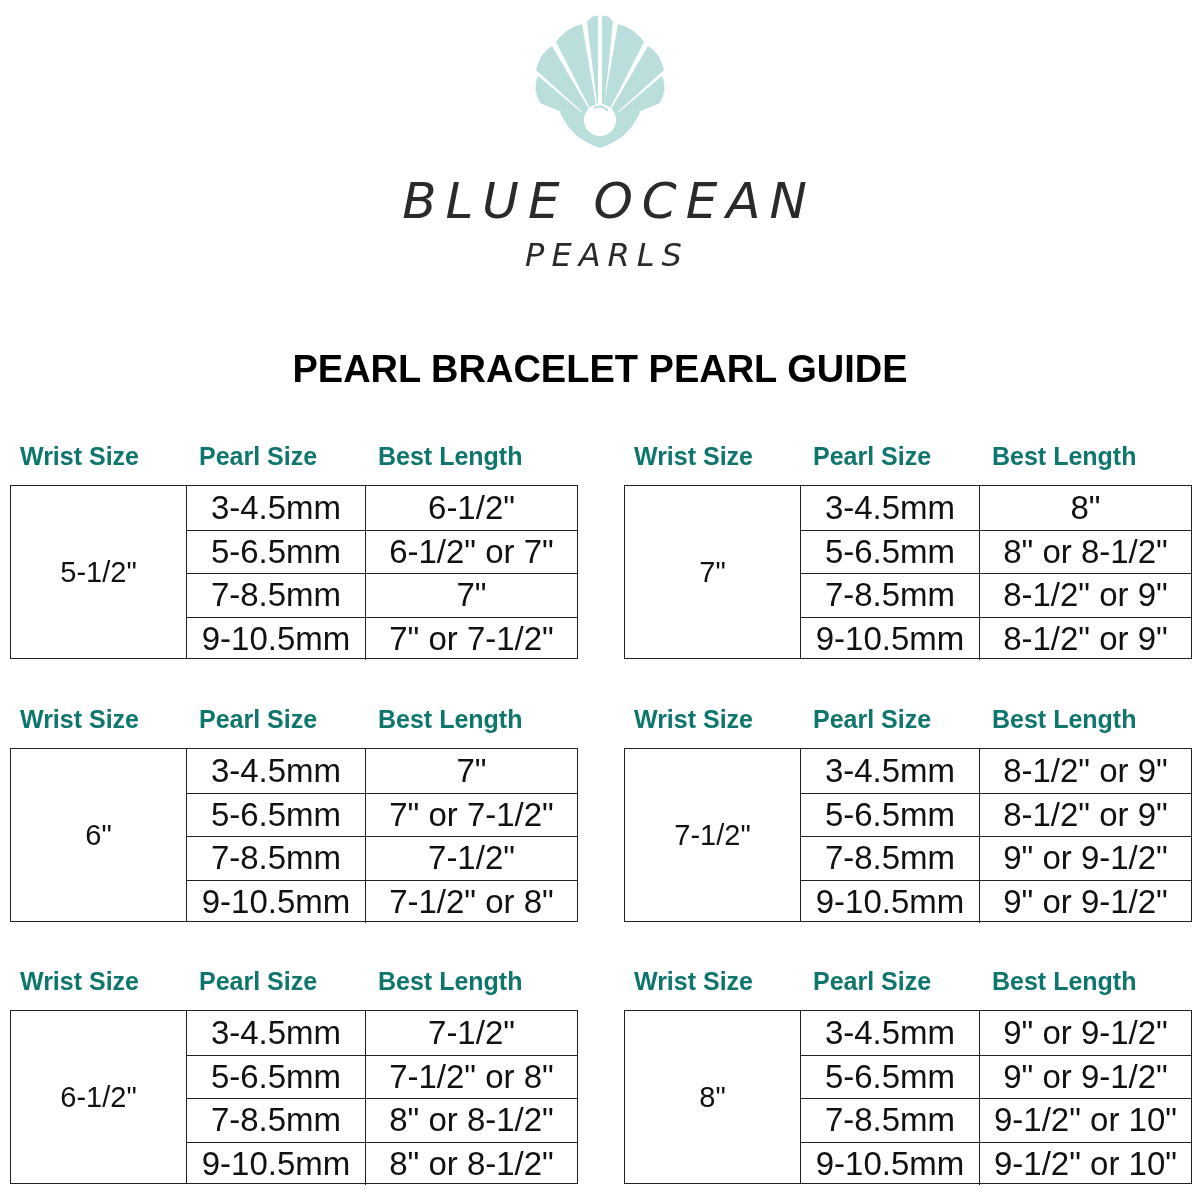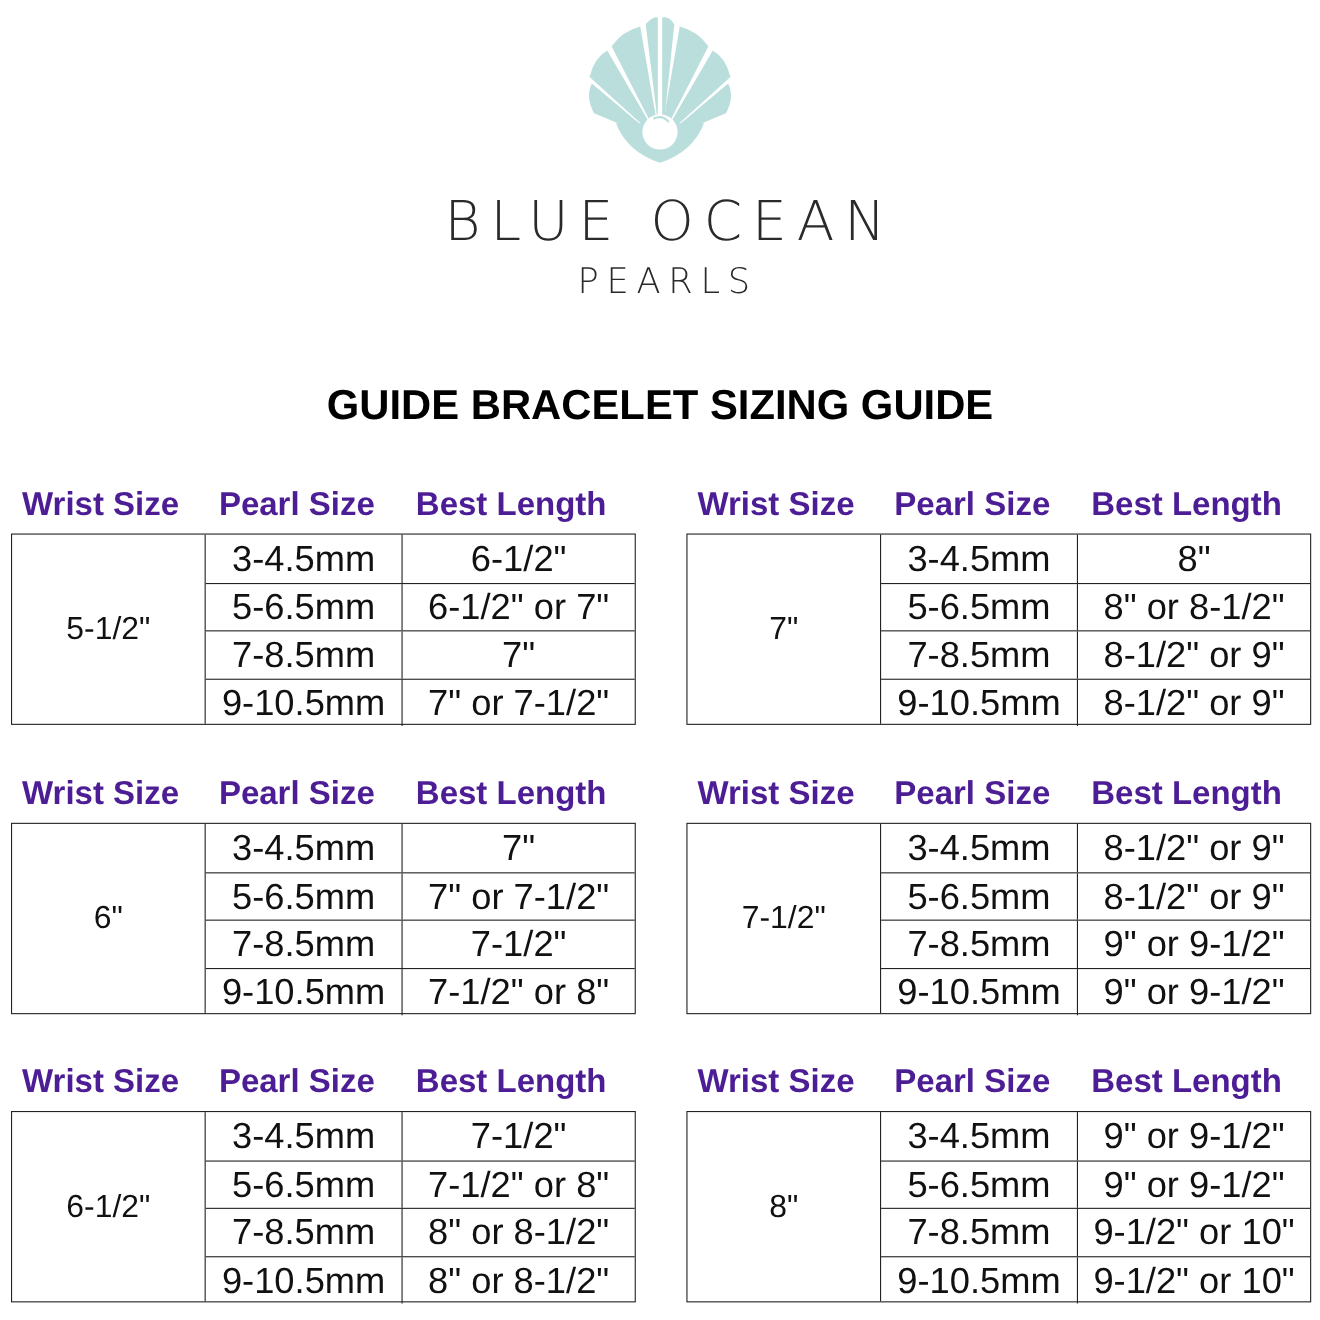--- a/index.html
+++ b/index.html
@@ -1,25 +1,25 @@
 <!DOCTYPE html>
 <html><head>
 <meta charset="utf-8">
 <style>
   html, body { margin: 0; padding: 0; background: #ffffff; }
   body { width: 1200px; height: 1200px; position: relative; overflow: hidden; font-family: "Liberation Sans", sans-serif; color: #111; }
-  .logo { position: absolute; left: 0; top: 0; width: 1200px; height: 300px; }
+  .logo { position: absolute; left: 0; top: 0; width: 1200px; height: 300px; font-style: italic; }
   .shell { position: absolute; left: 530px; top: 8px; width: 140px; height: 150px; }
   .brand { position: absolute; left: 0; width: 1200px; text-align: center; color: #2a2a2a; font-family: "DejaVu Sans", sans-serif; font-weight: 300; }
   .brand-main { top: 172px; font-size: 50px; letter-spacing: 9px; padding-left: 9px; }
   .brand-sub { top: 236px; font-size: 32px; letter-spacing: 7px; padding-left: 7px; }
   .title { position: absolute; left: 0; top: 348px; width: 1200px; text-align: center; font-weight: bold; font-size: 38px; color: #000; }
   .block { position: absolute; width: 570px; }
   .hdr { position: absolute; top: 0; left: 0; width: 570px; height: 40px; }
-  .hdr span { position: absolute; top: 0; font-weight: bold; font-size: 30px; color: #4c1d95; white-space: nowrap; }
+  .hdr span { position: absolute; top: 0; font-weight: bold; font-size: 25px; color: #0f766e; white-space: nowrap; }
   .tbl { position: absolute; top: 43px; left: 0; width: 568px; height: 174px; border: 1.5px solid #222; box-sizing: border-box; }
   .wrist { position: absolute; left: 0; top: 0; width: 176px; height: 100%; border-right: 1.5px solid #222; box-sizing: border-box; display: flex; align-items: center; justify-content: center; font-size: 29px; }
   .row { position: absolute; left: 176px; width: 390px; height: 43.5px; box-sizing: border-box; }
   .row + .row { border-top: 1.5px solid #222; }
   .cell { position: absolute; top: 0; height: 100%; display: flex; align-items: center; justify-content: center; font-size: 33px; white-space: nowrap; }
   .pearl { left: 0; width: 179px; border-right: 1.5px solid #222; box-sizing: border-box; }
   .length { left: 179px; width: 211px; }
 </style>
 </head>
 <body>
@@ -37,21 +37,21 @@
       <path d="M70 120 L132 68 Q138 80 130 95 L70 120 Z"></path>
       <path d="M30 104 L110 104 Q100 130 70 140 Q40 130 30 104 Z"></path>
     </g>
     <circle cx="70" cy="112" r="16" fill="#ffffff"></circle>
     <path d="M64 100 Q72 96 78 103" stroke="#b9dedb" stroke-width="2" fill="none"></path>
   </svg>
   <div class="brand brand-main">BLUE OCEAN</div>
   <div class="brand brand-sub">PEARLS</div>
 </div>
 
-<div class="title">GUIDE BRACELET SIZING GUIDE</div>
+<div class="title">PEARL BRACELET PEARL GUIDE</div>
 
 <div class="block" style="left:10px; top:442px;">
   <div class="hdr">
     <span style="left:10px;">Wrist Size</span>
     <span style="left:189px;">Pearl Size</span>
     <span style="left:368px;">Best Length</span>
   </div>
   <div class="tbl">
     <div class="wrist">5-1/2"</div>
     <div class="row" style="top:0;">

